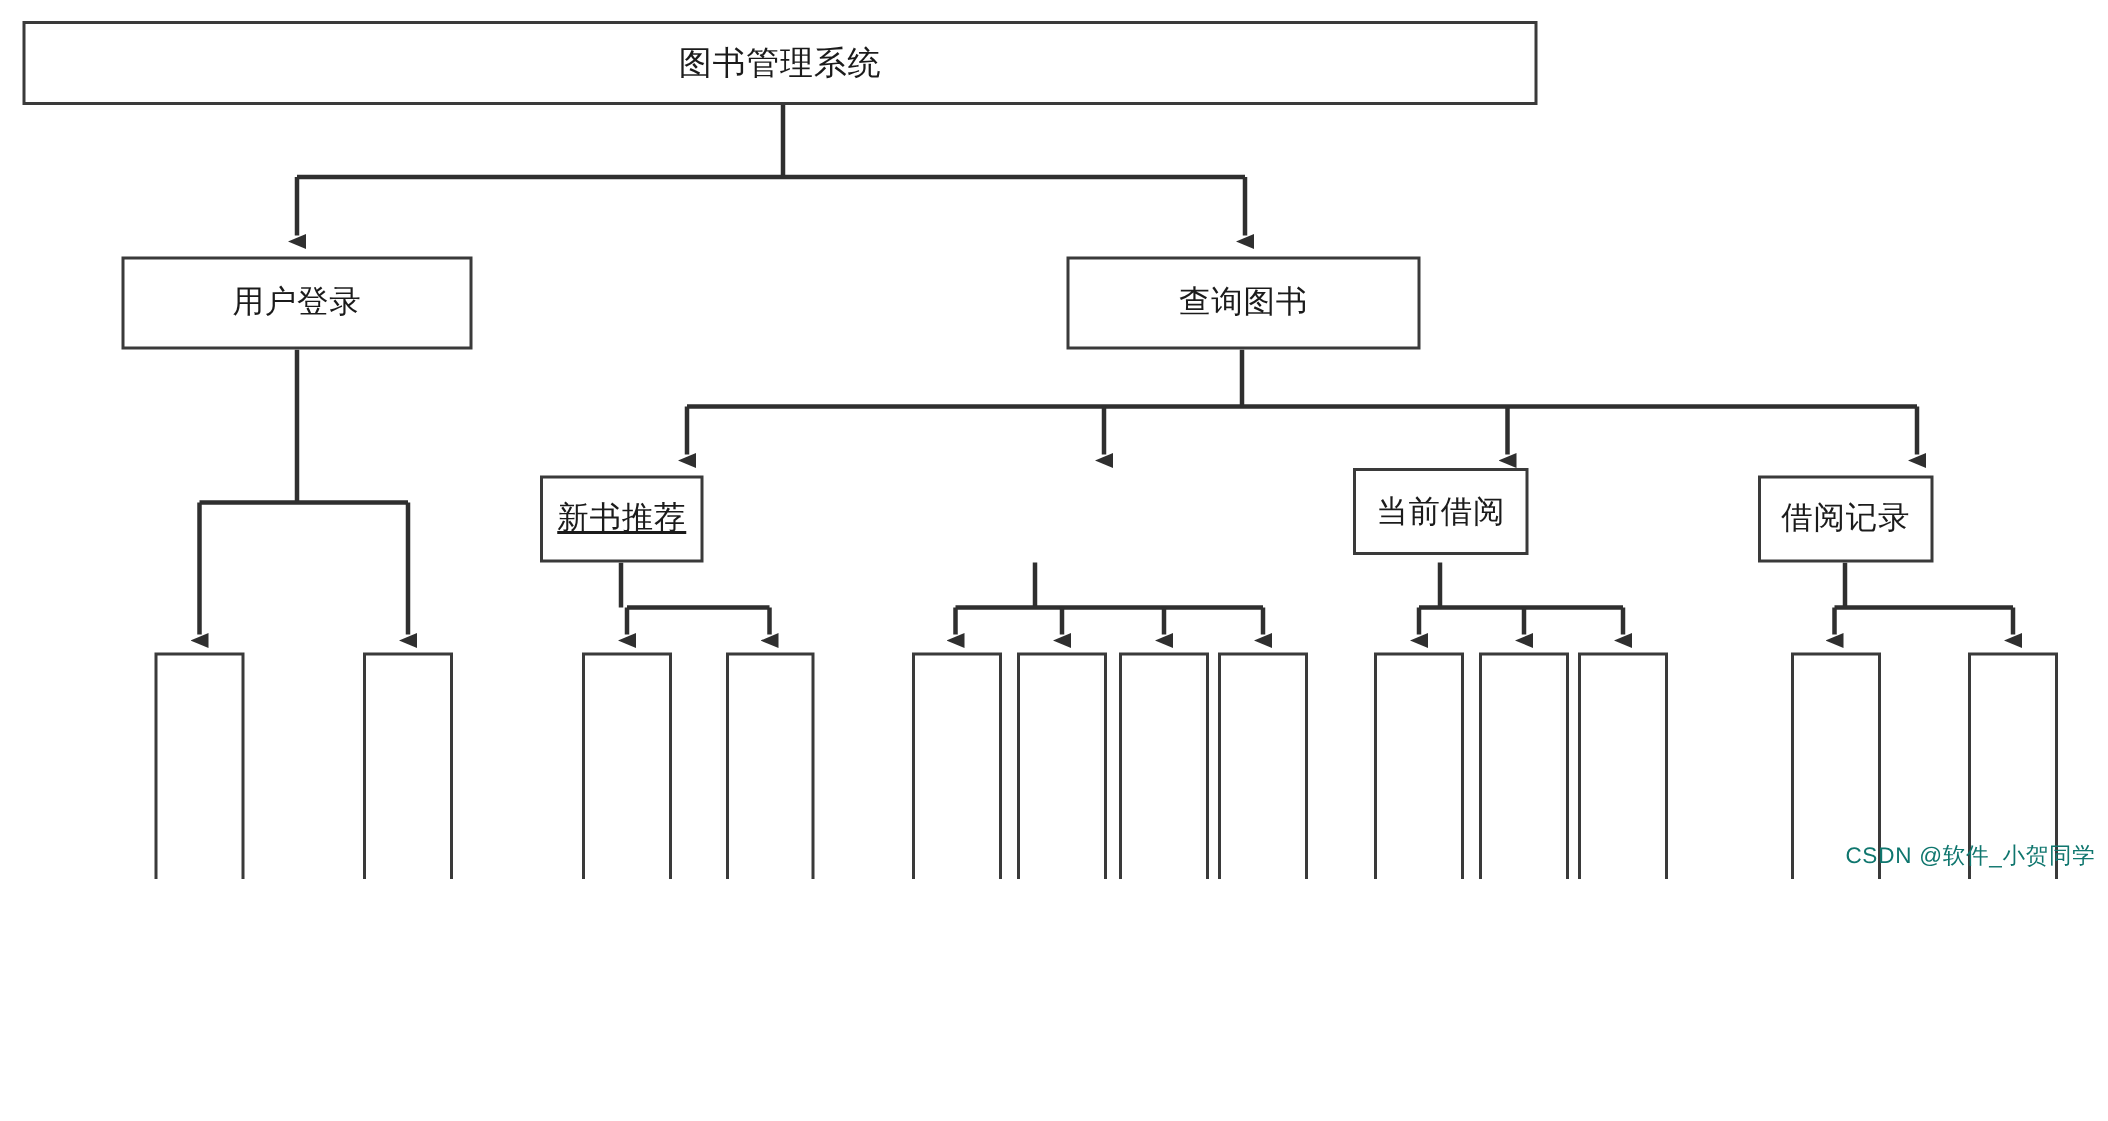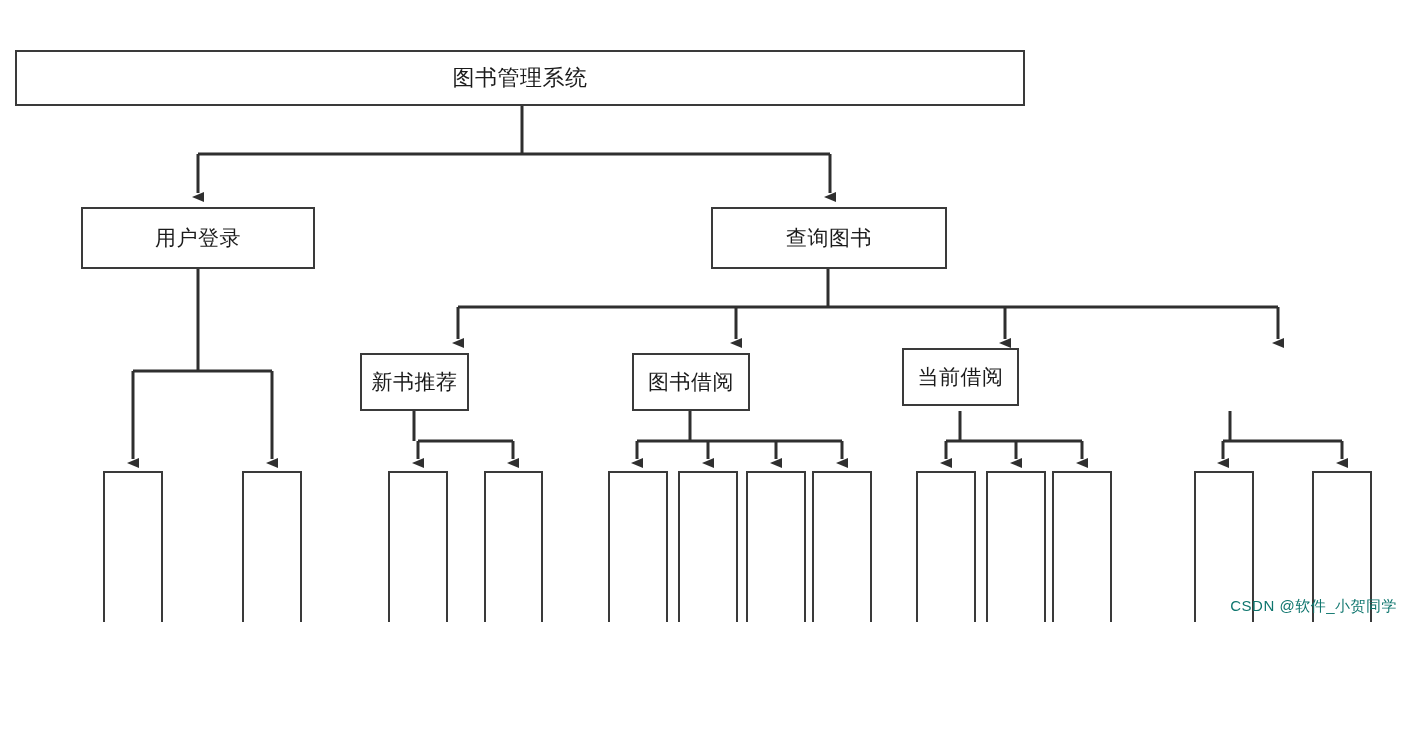--- a/index.html
+++ b/index.html
@@ -9,21 +9,20 @@
   }
   body {
     font-family: "Liberation Sans", "DejaVu Sans", sans-serif;
   }
   #canvas {
     position: relative;
     width: 1405px;
     height: 586px;
     background: #ffffff;
     overflow: hidden;
-    margin-top: 36px;
   }
   svg#connectors {
     position: absolute;
     left: 0;
     top: 0;
     width: 1405px;
     height: 747px;
     pointer-events: none;
   }
   .node {
@@ -131,28 +130,28 @@
     <span class="label">图书管理系统</span>
   </div>
 
   <div class="node h" style="left:81px; top:171px; width:234px; height:62px;">
     <span class="label">用户登录</span>
   </div>
   <div class="node h" style="left:711px; top:171px; width:236px; height:62px;">
     <span class="label">查询图书</span>
   </div>
 
-  <div class="node h" style="left:360px; top:317px; width:109px; height:58px;">
+  <div class="node h" style="left:360px; top:317px; width:109px; height:58px;text-decoration:underline;">
     <span class="label">新书推荐</span>
-  </div>
-  <div class="node h" style="left:632px; top:317px; width:118px; height:58px;">
-    <span class="label">图书借阅</span>
   </div>
   <div class="node h" style="left:902px; top:312px; width:117px; height:58px;font-family:Liberation Serif, serif;">
     <span class="label">当前借阅</span>
+  </div>
+  <div class="node h" style="left:1172px; top:317px; width:117px; height:58px;">
+    <span class="label">借阅记录</span>
   </div>
 
   <div class="node v" style="left:103px; top:435px; width:60px; height:300px;">
     <span class="label">用户登录</span>
   </div>
   <div class="node v" style="left:242px; top:435px; width:60px; height:300px;">
     <span class="label">注销登录</span>
   </div>
 
   <div class="node v" style="left:388px; top:435px; width:60px; height:300px;">

